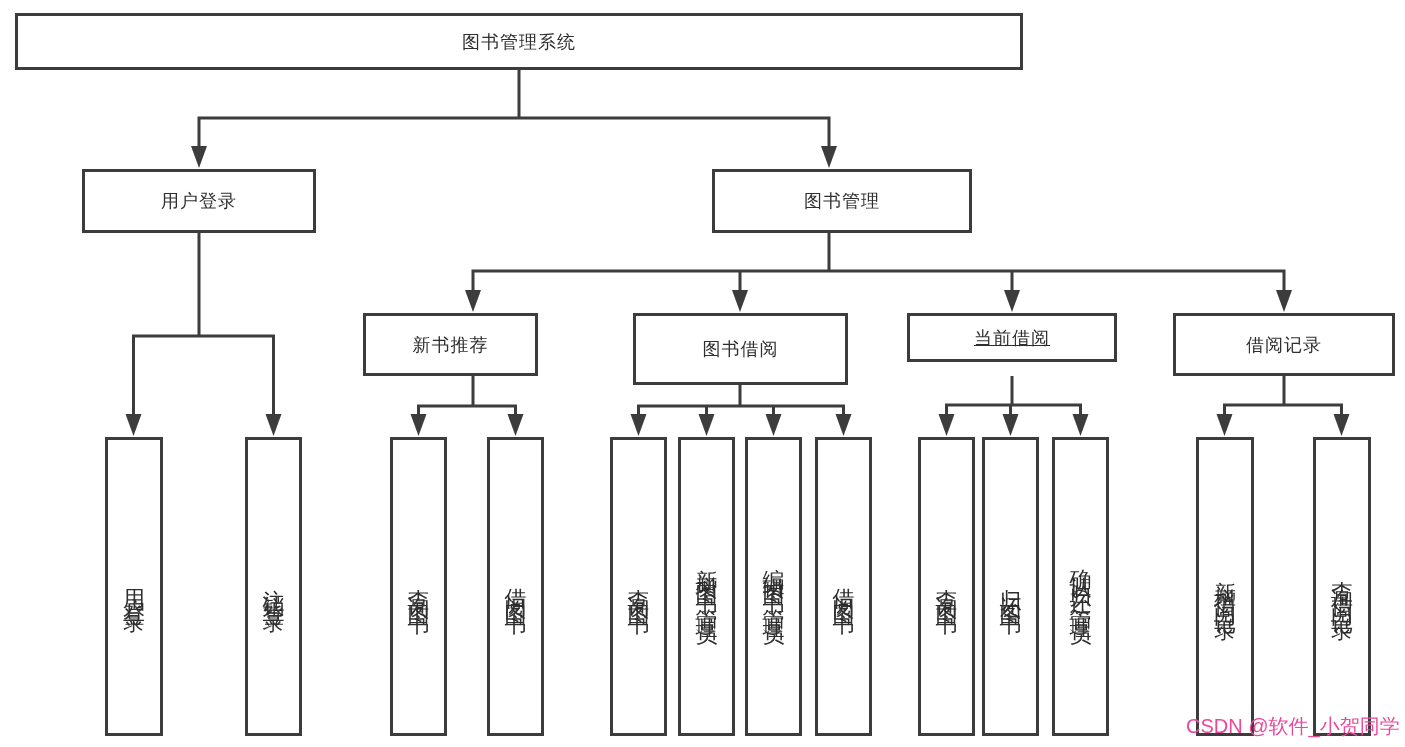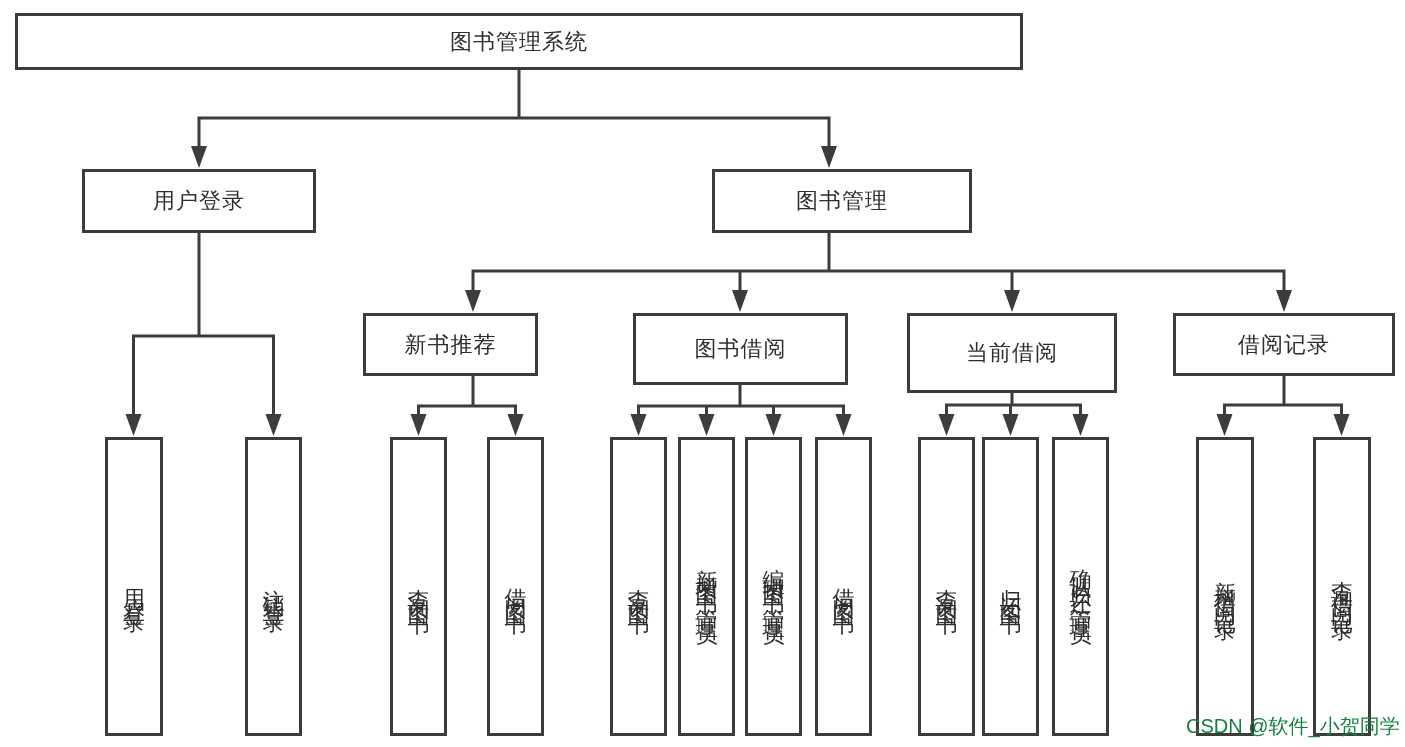--- a/index.html
+++ b/index.html
@@ -36,38 +36,38 @@
     position: absolute;
     box-sizing: border-box;
     border: 3px solid #3c3c3c;
     background: #ffffff;
     display: flex;
     align-items: center;
     justify-content: center;
     color: #2e2e2e;
   }
   .h-node {
-    font-size: 22px;
+    font-size: 18px;
     letter-spacing: 1px;
     white-space: nowrap;
   }
   .v-node span {
     writing-mode: vertical-rl;
     text-orientation: mixed;
     font-size: 22px;
     line-height: 1;
     letter-spacing: 8px;
     white-space: nowrap;
   }
   .watermark {
     position: absolute;
     left: 1186px;
     top: 713px;
     font-size: 20px;
-    color: #15803d;
+    color: #ec4899;
     white-space: nowrap;
   }
 </style>
 </head>
 <body>
 
 <div class="canvas">
 
   <svg class="connector-layer" viewBox="0 0 1405 747" xmlns="http://www.w3.org/2000/svg">
 
@@ -129,21 +129,21 @@
   <div class="node h-node" style="left:712px; top:169px; width:260px; height:64px;">
     <span>图书管理</span>
   </div>
 
   <div class="node h-node" style="left:363px; top:313px; width:175px; height:63px;">
     <span>新书推荐</span>
   </div>
   <div class="node h-node" style="left:633px; top:313px; width:215px; height:72px;">
     <span>图书借阅</span>
   </div>
-  <div class="node h-node" style="left:907px; top:313px; width:210px; height:80px;">
+  <div class="node h-node" style="left:907px; top:313px; width:210px; height:49px;text-decoration:underline;">
     <span>当前借阅</span>
   </div>
   <div class="node h-node" style="left:1173px; top:313px; width:222px; height:63px;">
     <span>借阅记录</span>
   </div>
 
   <div class="node v-node" style="left:105px; top:437px; width:58px; height:299px;">
     <span>用户登录</span>
   </div>
   <div class="node v-node" style="left:245px; top:437px; width:57px; height:299px;">

